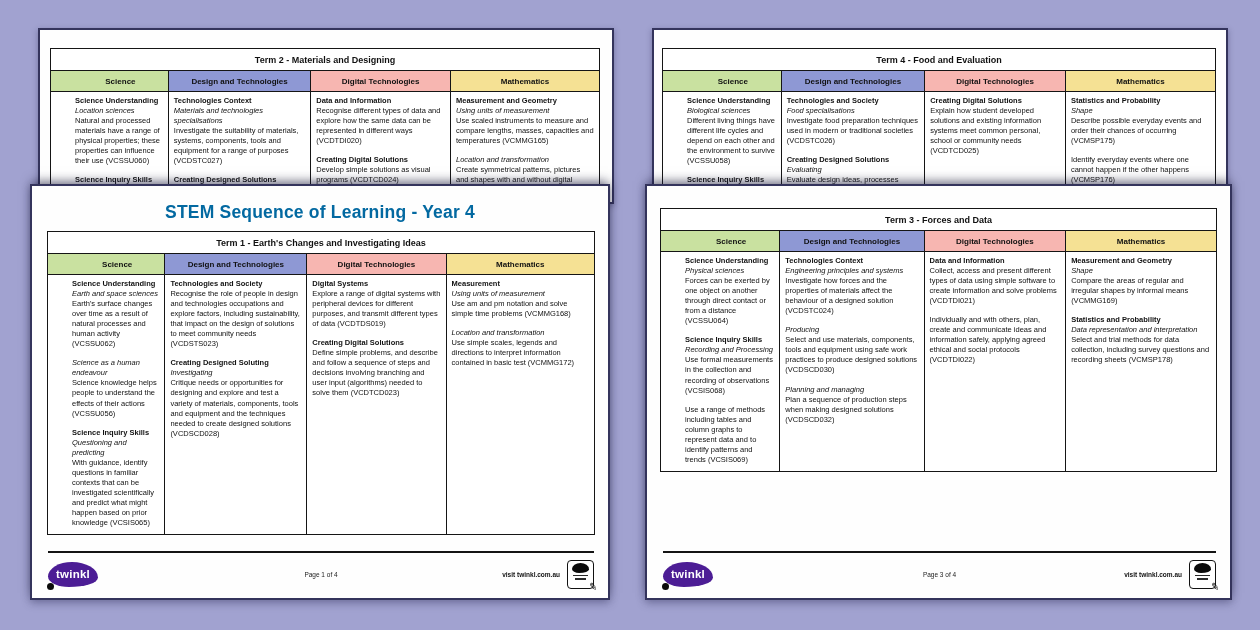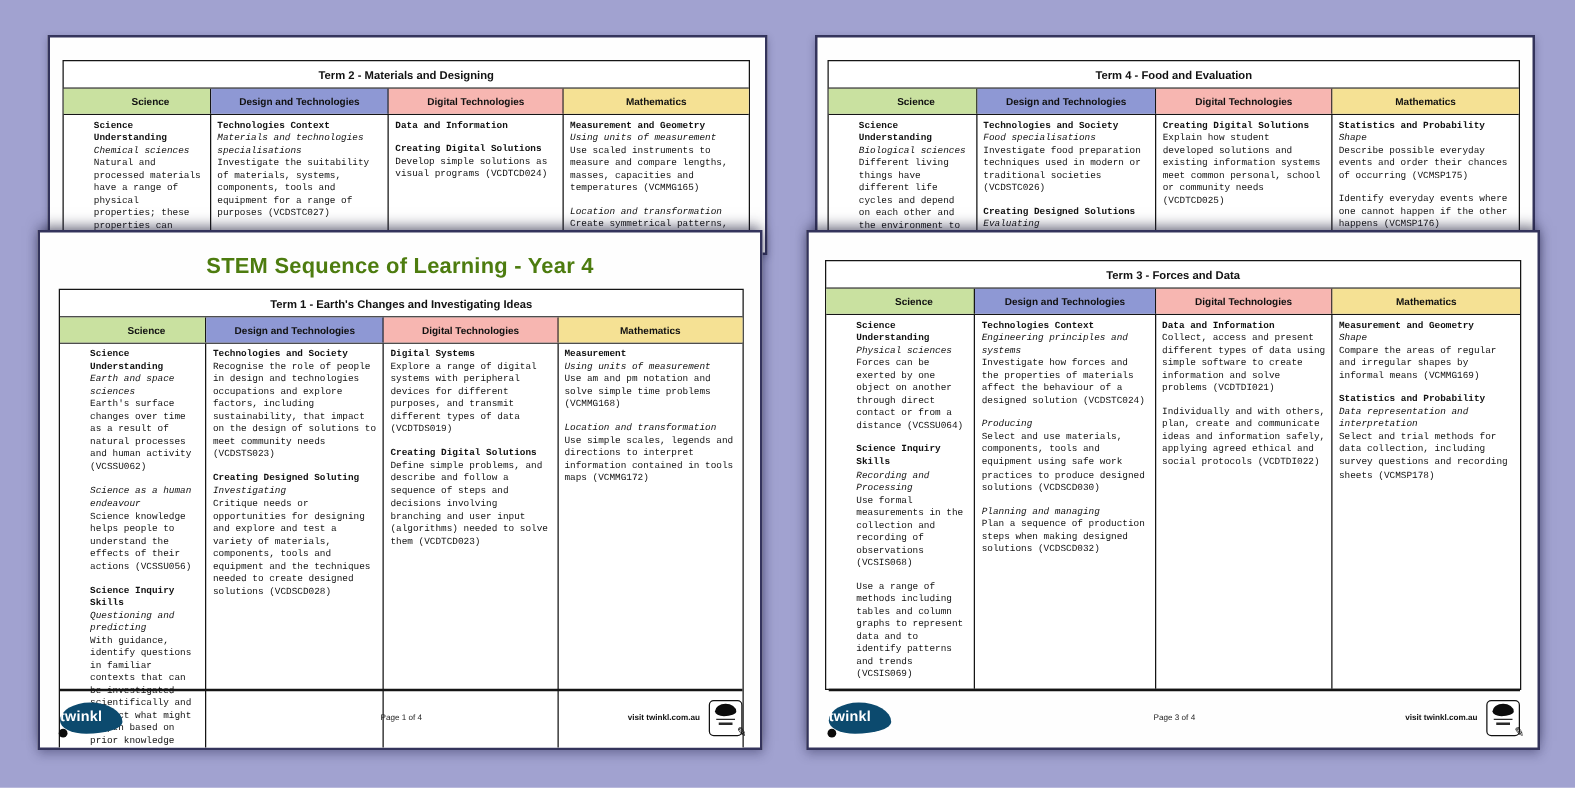--- a/index.html
+++ b/index.html
@@ -17,21 +17,21 @@
 
   
   #sheet-p2 { left:38px;  top:28px;  width:576px; height:176px; }
   #sheet-p1 { left:30px;  top:184px; width:580px; height:416px; }
   
   #sheet-p4 { left:652px; top:28px;  width:576px; height:176px; }
   #sheet-p3 { left:645px; top:184px; width:587px; height:416px; }
 
   .page-title {
     margin:16px 10px 8px; text-align:center;
-    font-size:17.5px; font-weight:700; color:#4d7c0f; letter-spacing:.2px;
+    font-size:17.5px; font-weight:700; color:#0369a1; letter-spacing:.2px;
   }
 
   .doc-table { background:#fff; border:1.5px solid #151515; }
   #sheet-p2 .doc-table { margin:18px 12px 0 10px; }
   #sheet-p1 .doc-table { margin:0 13px 0 15px; }
   #sheet-p4 .doc-table { margin:18px 10px 0 8px; }
   #sheet-p3 .doc-table { margin:22px 13px 0 13px; }
 
   .tbl-title {
     text-align:center; font-weight:700; font-size:9px; color:#111;
@@ -43,38 +43,38 @@
   .trow > :nth-child(3) { width:25.5%; }
   .trow > :nth-child(4) { width:27%; }
   .tbl-head { border-bottom:1.5px solid #151515; }
   .hcell {
     font-weight:700; font-size:8px; color:#111; text-align:center;
     padding:6px 2px 5px; border-right:1.5px solid #151515;
   }
   .hcell:last-child { border-right:none;text-align:center; }
   .bcell {
     font-size:7.5px; line-height:1.34; color:#111;
-    padding:4px 5px 6px; border-right:1.5px solid #151515;font-family:Liberation Mono, monospace;
+    padding:4px 5px 6px; border-right:1.5px solid #151515;
   }
   .bcell:last-child { border-right:none; }
   .back  .tbl-body .bcell { min-height:118px; }
   #sheet-p1 .tbl-body .bcell { min-height:182px; }
   #sheet-p3 .tbl-body .bcell { min-height:212px; }
   .bcell p { margin:0; }
   .blk-b { font-weight:700; }
   .blk-i { font-style:italic; }
   .blk-gap { height:9px; }
 
   .page-footer { position:absolute; left:16px; right:14px; bottom:8px; }
   .footer-rule { border-top:2px solid #141414; margin-bottom:5px; }
   .footer-row { position:relative; display:flex; align-items:center; justify-content:space-between; height:32px; }
   .twinkl-logo {
-    position:relative; width:50px; height:25px; background:#0c4a6e; color:#fff;
+    position:relative; width:50px; height:25px; background:#4c1d95; color:#fff;
     border-radius:48% 52% 58% 42% / 58% 62% 38% 42%;
-    display:flex; align-items:center; 
+    display:flex; align-items:center; justify-content:center;
     font-weight:700; font-size:11.5px; letter-spacing:.2px;
   }
   .twinkl-logo::after {
     content:""; position:absolute; left:-1px; bottom:-3px;
     width:7px; height:7px; background:#0b0b0b; border-radius:50%;
   }
   .page-num {
     position:absolute; left:0; right:0; text-align:center;
     font-size:6.5px; color:#222;
   }
@@ -103,35 +103,36 @@
           <div class="tbl-title">Term 2 - Materials and Designing</div>
           <div class="trow tbl-head">
             <div class="hcell" style="background: rgb(201, 225, 160);">Science</div>
             <div class="hcell" style="background: rgb(142, 152, 212);">Design and Technologies</div>
             <div class="hcell" style="background: rgb(247, 182, 177);">Digital Technologies</div>
             <div class="hcell" style="background: rgb(245, 225, 148);">Mathematics</div>
           </div>
           <div class="trow tbl-body">
             <div class="bcell">
               <p class="blk-b">Science Understanding</p>
-              <p class="blk-i">Chemical sciences</p>
+              <p class="blk-i">Location sciences</p>
               <p class="blk-n">Natural and processed materials have a range of physical properties; these properties can influence their use (VCSSU060)</p>
               <p class="blk-gap"></p>
               <p class="blk-b">Science Inquiry Skills</p>
               <p class="blk-i">Planning and conducting</p>
             </div>
             <div class="bcell">
               <p class="blk-b">Technologies Context</p>
               <p class="blk-i">Materials and technologies specialisations</p>
               <p class="blk-n">Investigate the suitability of materials, systems, components, tools and equipment for a range of purposes (VCDSTC027)</p>
               <p class="blk-gap"></p>
               <p class="blk-b">Creating Designed Solutions</p>
             </div>
             <div class="bcell">
               <p class="blk-b">Data and Information</p>
+              <p class="blk-n">Recognise different types of data and explore how the same data can be represented in different ways (VCDTDI020)</p>
               <p class="blk-gap"></p>
               <p class="blk-b">Creating Digital Solutions</p>
               <p class="blk-n">Develop simple solutions as visual programs (VCDTCD024)</p>
             </div>
             <div class="bcell">
               <p class="blk-b">Measurement and Geometry</p>
               <p class="blk-i">Using units of measurement</p>
               <p class="blk-n">Use scaled instruments to measure and compare lengths, masses, capacities and temperatures (VCMMG165)</p>
               <p class="blk-gap"></p>
               <p class="blk-i">Location and transformation</p>
@@ -177,21 +178,21 @@
               <p class="blk-gap"></p>
               <p class="blk-b">Creating Digital Solutions</p>
               <p class="blk-n">Define simple problems, and describe and follow a sequence of steps and decisions involving branching and user input (algorithms) needed to solve them (VCDTCD023)</p>
             </div>
             <div class="bcell">
               <p class="blk-b">Measurement</p>
               <p class="blk-i">Using units of measurement</p>
               <p class="blk-n">Use am and pm notation and solve simple time problems (VCMMG168)</p>
               <p class="blk-gap"></p>
               <p class="blk-i">Location and transformation</p>
-              <p class="blk-n">Use simple scales, legends and directions to interpret information contained in tools maps (VCMMG172)</p>
+              <p class="blk-n">Use simple scales, legends and directions to interpret information contained in basic test (VCMMG172)</p>
             </div>
           </div>
         </div>
       <footer class="page-footer">
         <div class="footer-rule"></div>
         <div class="footer-row">
           <div class="twinkl-logo">
             <span>twinkl</span>
           </div>
           <div class="page-num">Page 1 of 4</div>

